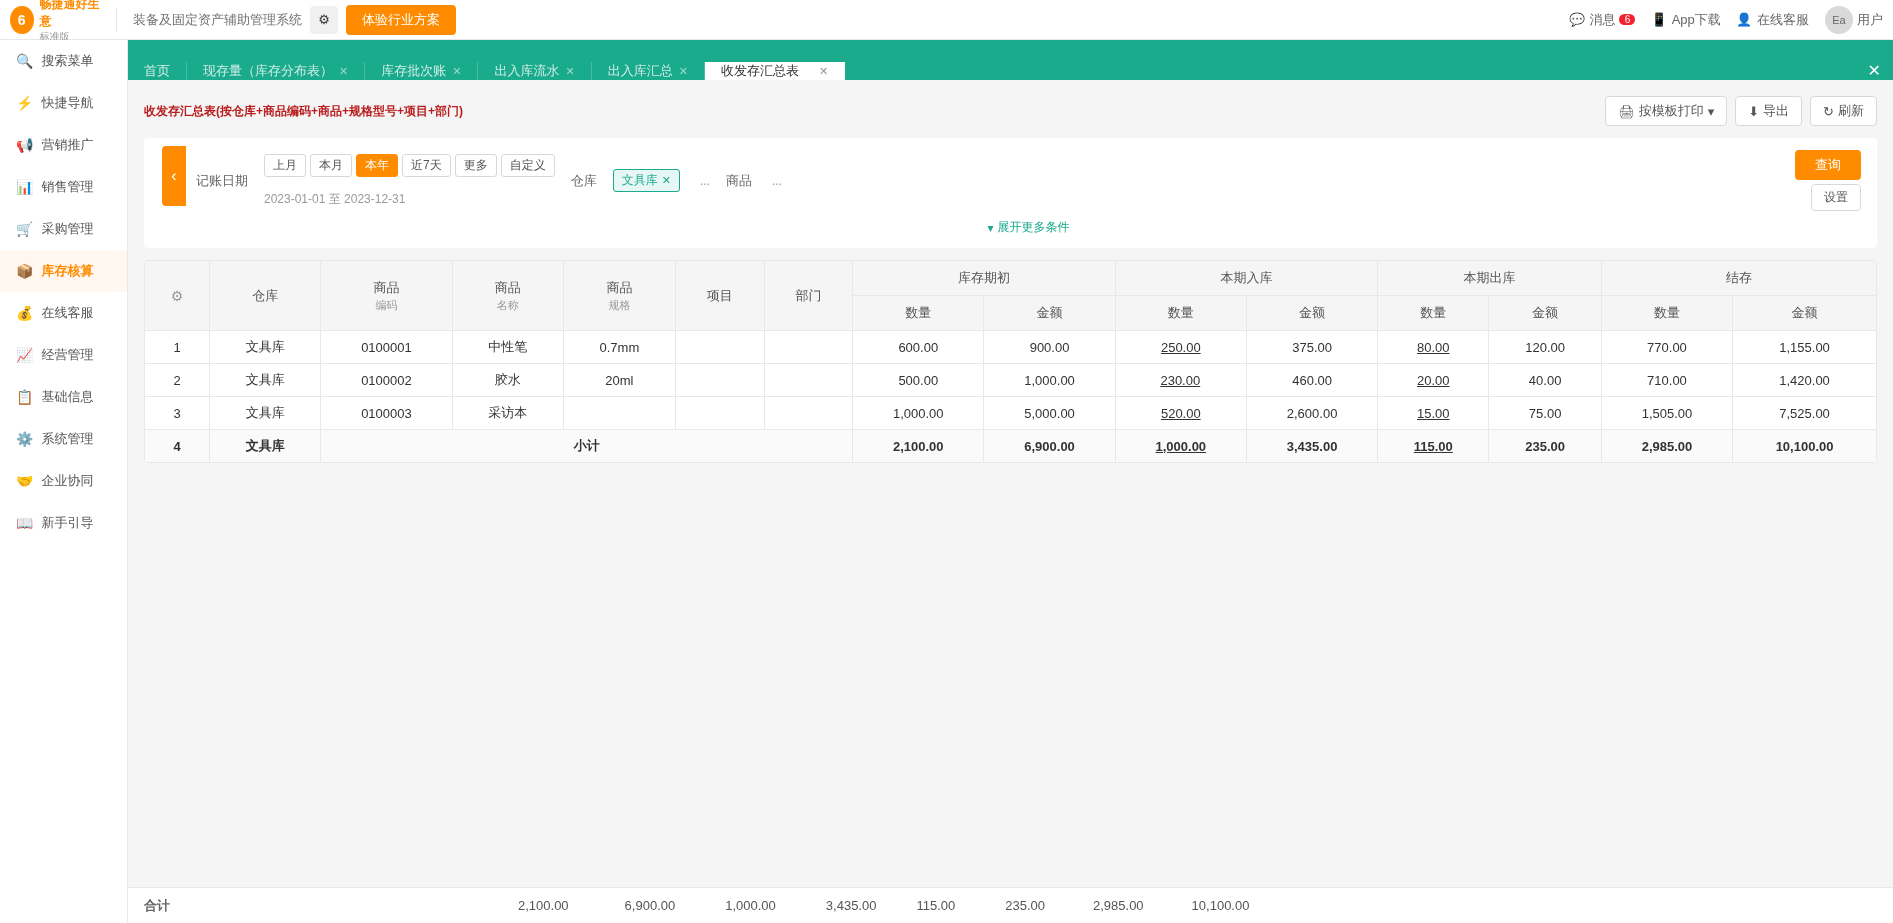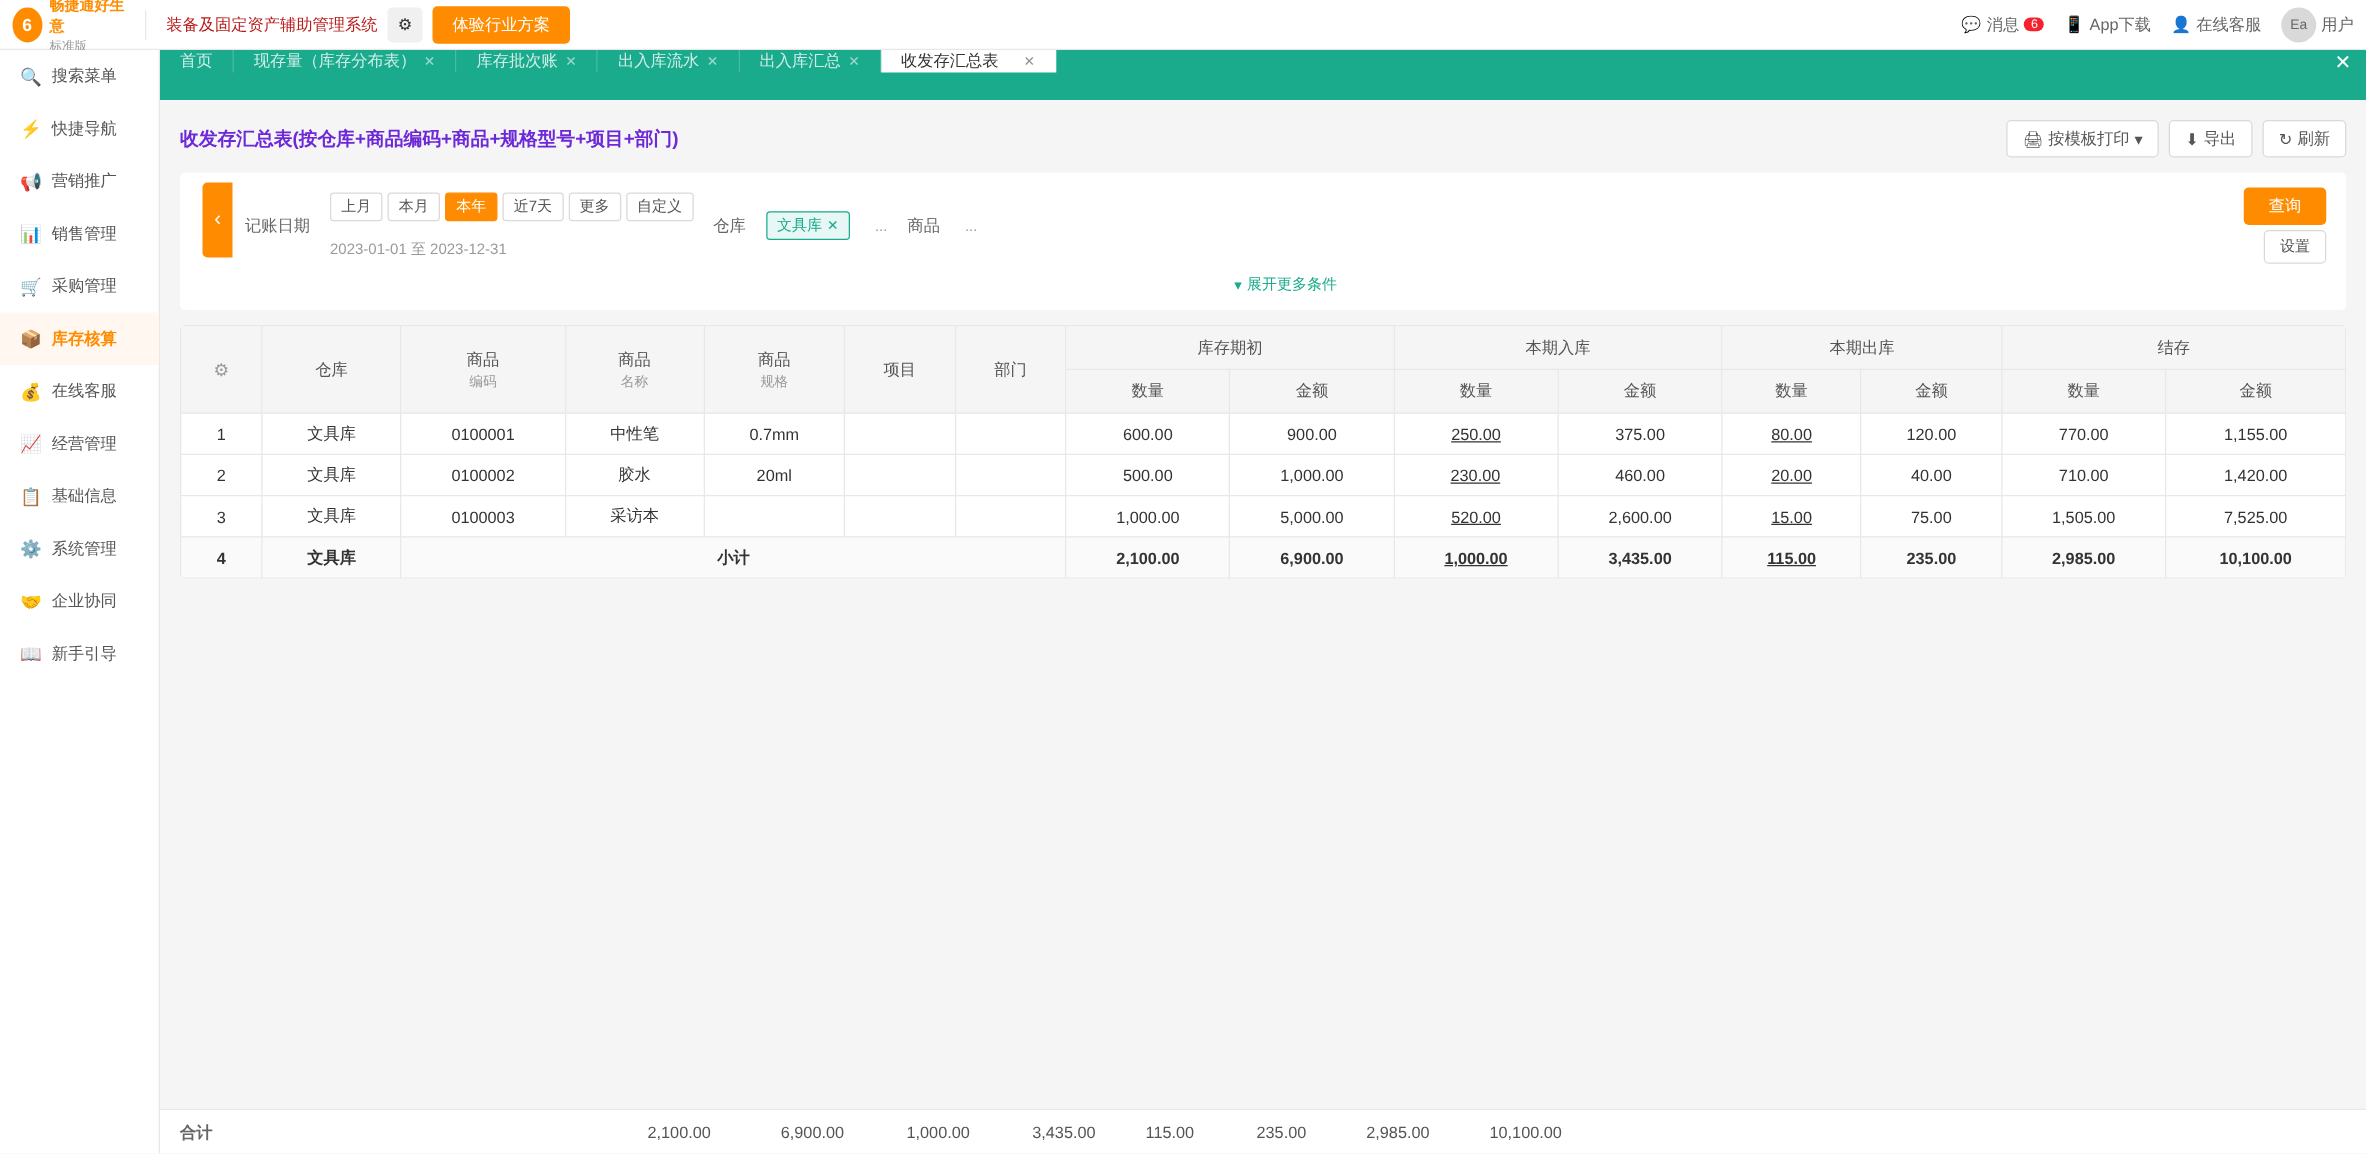--- a/index.html
+++ b/index.html
@@ -17,35 +17,35 @@
     .logo-area { display: flex; flex-direction: column; align-items: center; width: 90px; }
     .logo-icon { width: 28px; height: 28px; background: #ff8c00; border-radius: 50%; display: flex; align-items: center; justify-content: center; color: #fff; font-weight: bold; font-size: 14px; }
     .top-bar-right { display: flex; align-items: center; gap: 16px; color: #666; font-size: 13px; }
     .top-bar-icon { display: flex; align-items: center; gap: 4px; cursor: pointer; }
     .badge { background: #f5222d; color: #fff; border-radius: 8px; padding: 0 4px; font-size: 10px; min-width: 16px; text-align: center; }
     .try-btn { background: #ff8c00; color: #fff; border: none; border-radius: 4px; padding: 6px 16px; cursor: pointer; font-size: 13px; }
     .settings-icon { width: 28px; height: 28px; background: #f0f0f0; border-radius: 4px; display: flex; align-items: center; justify-content: center; cursor: pointer; }
     .user-avatar { width: 28px; height: 28px; background: #d9d9d9; border-radius: 50%; display: flex; align-items: center; justify-content: center; font-size: 11px; color: #666; }
 
     
-    .tab-bar { height: 40px; background: #1aaa8c; display: flex; align-items: flex-start; padding: 0; }
+    .tab-bar { height: 40px; background: #1aaa8c; display: flex; align-items: flex-end; padding: 0; }
     .tab { display: flex; align-items: center; padding: 0 16px; color: rgba(255,255,255,0.8); cursor: pointer; font-size: 13px; gap: 6px; white-space: nowrap; border-right: 1px solid rgba(255,255,255,0.2); }
     .tab.active { background: #fff; color: #333; border-bottom: none; gap: 20px; }
     .tab-close { font-size: 11px; opacity: 0.7; }
     .tab-bar-end { margin-left: auto; display: flex; align-items: center; padding: 0 12px; color: #fff; cursor: pointer; font-size: 16px; }
 
     
     .sidebar-item { display: flex; align-items: center; gap: 8px; padding: 12px 16px; cursor: pointer; color: #555; font-size: 13px; }
     .sidebar-item.active { background: #fff7f0; color: #ff8c00; font-weight: bold; }
     .sidebar-icon { font-size: 14px; }
 
     
     .page-content { flex: 1; overflow: auto; padding: 16px; background: #f5f5f5; }
     .page-header { display: flex; align-items: center; justify-content: space-between; margin-bottom: 12px; }
-    .page-title { font-size: 15px; font-weight: bold; color: #6d28d9; }
+    .page-title { font-size: 12px; font-weight: bold; color: #b91c1c; }
     .page-actions { display: flex; align-items: center; gap: 8px; }
     .page-action-btn { display: flex; align-items: center; gap: 4px; padding: 5px 12px; border: 1px solid #d9d9d9; background: #fff; border-radius: 4px; cursor: pointer; font-size: 13px; color: #555; }
 
     
     .filter-section { background: #fff; border-radius: 4px; padding: 12px 16px; margin-bottom: 12px; }
     .filter-row { display: flex; align-items: center; gap: 16px; flex-wrap: wrap; }
     .filter-label { color: #666; white-space: nowrap; }
     .date-btns { display: flex; align-items: center; gap: 4px; }
     .date-btn { padding: 2px 8px; border: 1px solid #d9d9d9; background: #fff; border-radius: 3px; cursor: pointer; font-size: 12px; color: #555; }
     .date-btn.active { background: #ff8c00; border-color: #ff8c00; color: #fff; }
@@ -84,21 +84,21 @@
       <div class="logo-area">
         <div style="display:flex;align-items:center;gap:6px;">
           <div class="logo-icon">6</div>
           <div>
             <div style="font-size:12px;font-weight:bold;color:#ff8c00;">畅捷通好生意</div>
             <div style="font-size:10px;color:#999;">标准版</div>
           </div>
         </div>
       </div>
       <div style="width:1px;height:24px;background:#e8e8e8;margin:0 8px;"></div>
-      <span style="color:#b91c1c;font-size:13px;">装备及固定资产辅助管理系统</span>
+      <span style="color:#737373;font-size:13px;">装备及固定资产辅助管理系统</span>
       <div class="settings-icon">⚙</div>
       <button class="try-btn">体验行业方案</button>
     </div>
     <div class="top-bar-right">
       <div class="top-bar-icon">
         <span>💬</span>
         <span>消息</span>
         <span class="badge">6</span>
       </div>
       <div class="top-bar-icon">

